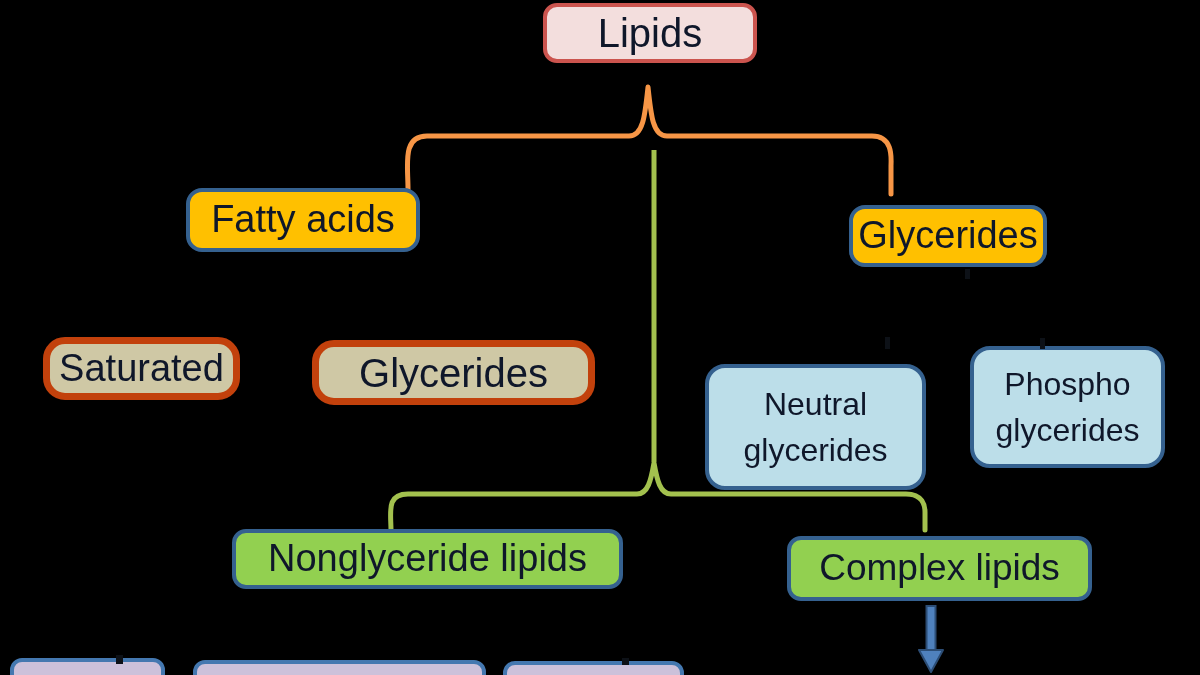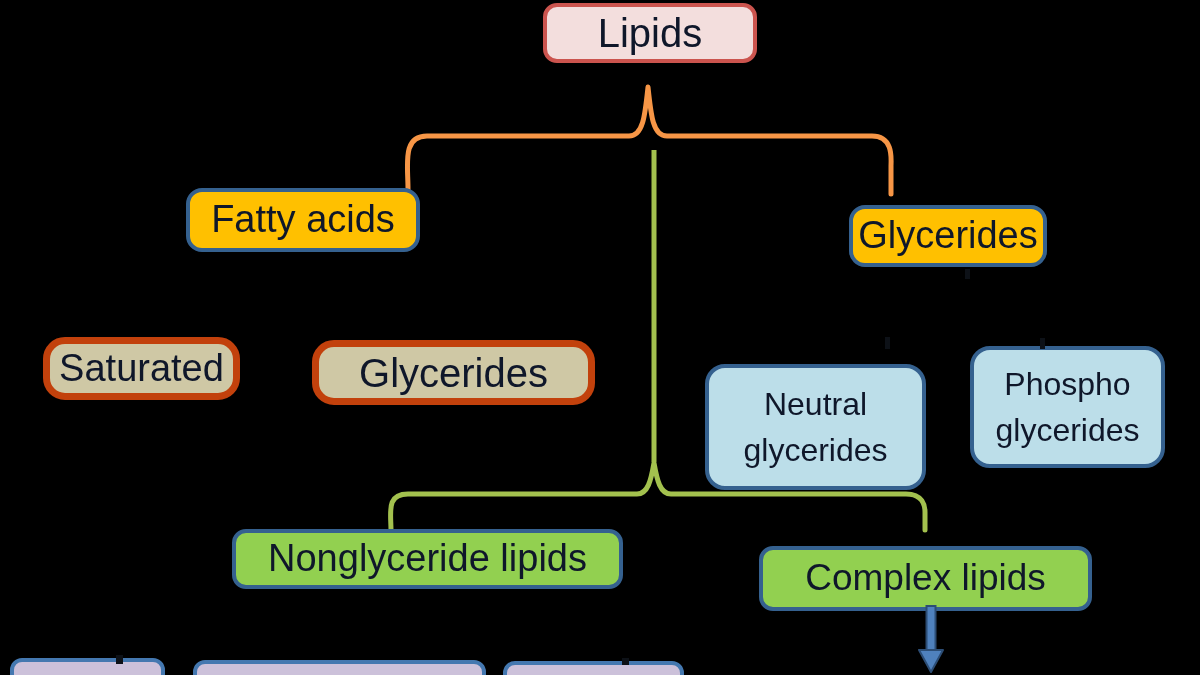--- a/index.html
+++ b/index.html
@@ -63,21 +63,21 @@
   </div>
 
   <div class="box blue" style="left:970px;top:346px;width:195px;height:122px;font-size:32px;padding:8px 8px;">
     <span>Phospho glycerides</span>
   </div>
 
   <div class="box green" style="left:232px;top:529px;width:391px;height:60px;font-size:38px;">
     <span>Nonglyceride lipids</span>
   </div>
 
-  <div class="box green" style="left:759px;top:536px;width:333px;height:65px;font-size:37px;margin-top:10px;">
+  <div class="box green" style="left:787px;top:536px;width:305px;height:65px;font-size:37px;">
     <span>Complex lipids</span>
   </div>
 
   <div class="box lavender" style="left:10px;top:658px;width:155px;height:40px;"></div>
   <div class="box lavender" style="left:193px;top:660px;width:293px;height:40px;"></div>
   <div class="box lavender" style="left:503px;top:661px;width:181px;height:40px;"></div>
 
   <svg class="overlay" width="1200" height="675" viewBox="0 0 1200 675">
 
     <rect x="926.5" y="606" width="9" height="46" stroke-width="2" fill="#4F81BD" stroke="#2C4D75"></rect>

